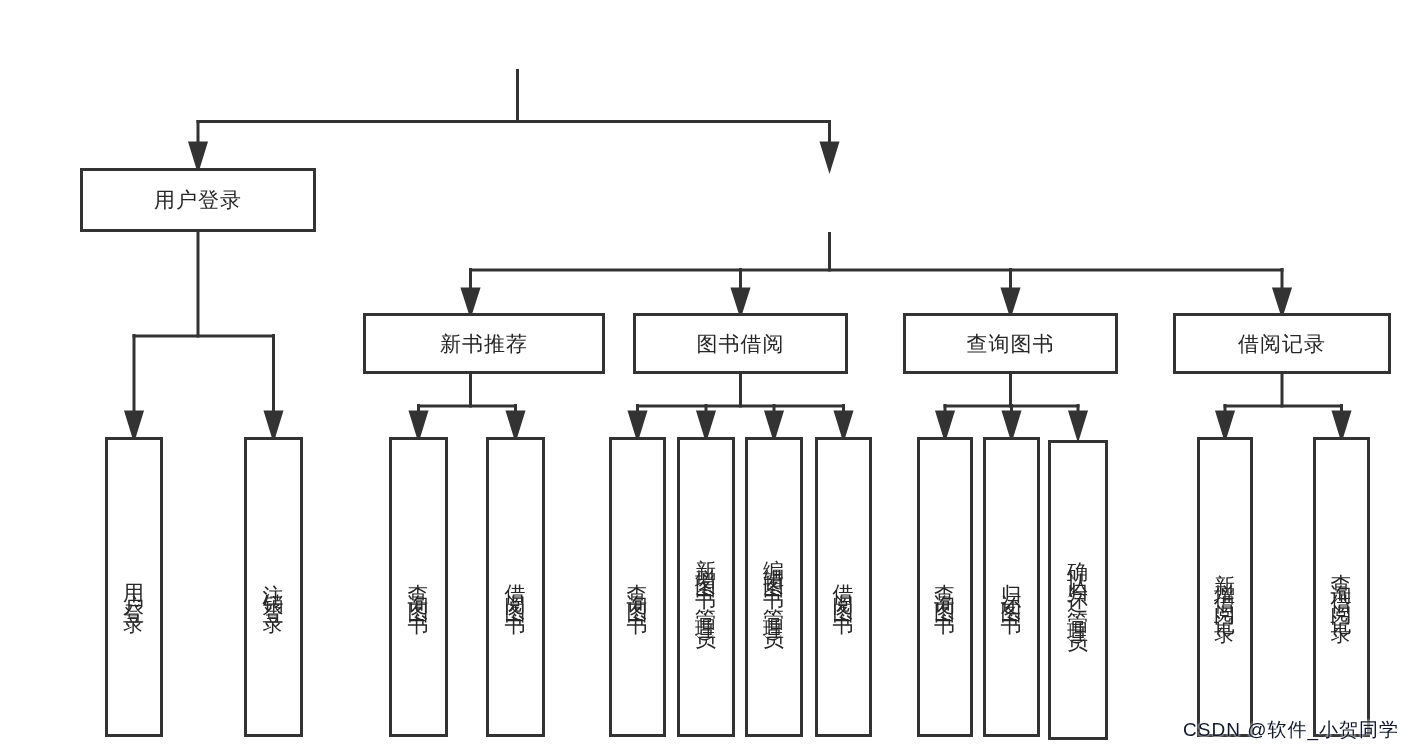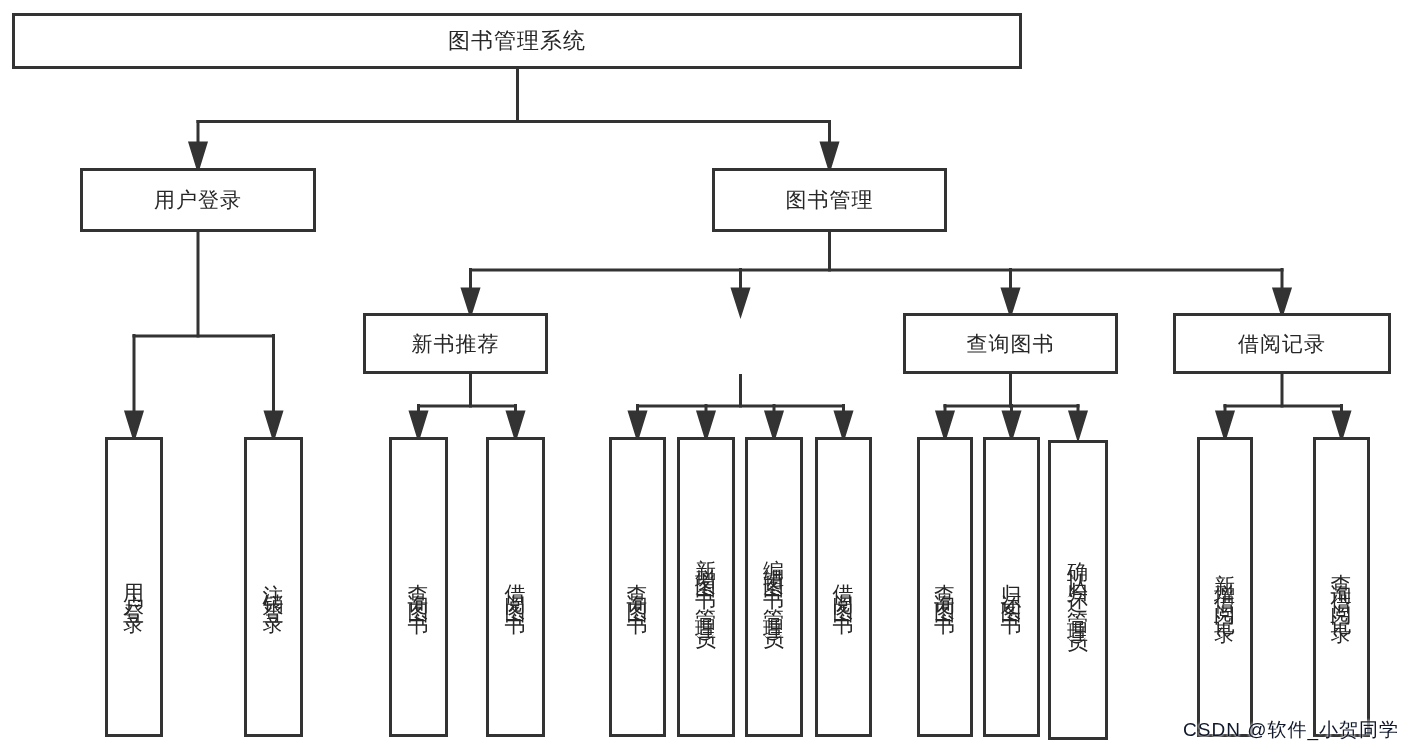--- a/index.html
+++ b/index.html
@@ -96,26 +96,25 @@
       <line x1="1078" y1="404" x2="1078" y2="415"></line>
       <polygon points="1070,412 1086,412 1078,438"></polygon>
 
       <line x1="1225" y1="404" x2="1225" y2="415"></line>
       <polygon points="1217,412 1233,412 1225,438"></polygon>
       <line x1="1341.5" y1="404" x2="1341.5" y2="415"></line>
       <polygon points="1333.5,412 1349.5,412 1341.5,438"></polygon>
     </g>
   </svg>
 
-  <div class="node hnode root" style="left:12px; top:13px; width:1010px; height:56px;">图书管理系统</div>
 
   <div class="node hnode" style="left:80px; top:168px; width:236px; height:64px;">用户登录</div>
-  <div class="node hnode" style="left:712px; top:168px; width:235px; height:64px;">图书管理</div>
 
-  <div class="node hnode" style="left:363px; top:313px; width:185px; height:61px;">新书推荐</div>
+  <div class="node hnode" style="left:363px; top:313px; width:242px; height:61px;">新书推荐</div>
+  <div class="node hnode" style="left:633px; top:313px; width:215px; height:61px;">图书借阅</div>
   <div class="node hnode" style="left:903px; top:313px; width:215px; height:61px;">查询图书</div>
   <div class="node hnode" style="left:1173px; top:313px; width:218px; height:61px;">借阅记录</div>
 
   <div class="node vnode" style="left:105px; top:437px; width:58px; height:300px;">用户登录</div>
   <div class="node vnode" style="left:244px; top:437px; width:59px; height:300px;">注销登录</div>
 
   <div class="node vnode" style="left:389px; top:437px; width:59px; height:300px;">查询图书</div>
   <div class="node vnode" style="left:486px; top:437px; width:59px; height:300px;">借阅图书</div>
 
   <div class="node vnode" style="left:609px; top:437px; width:57px; height:300px;">查询图书</div>

